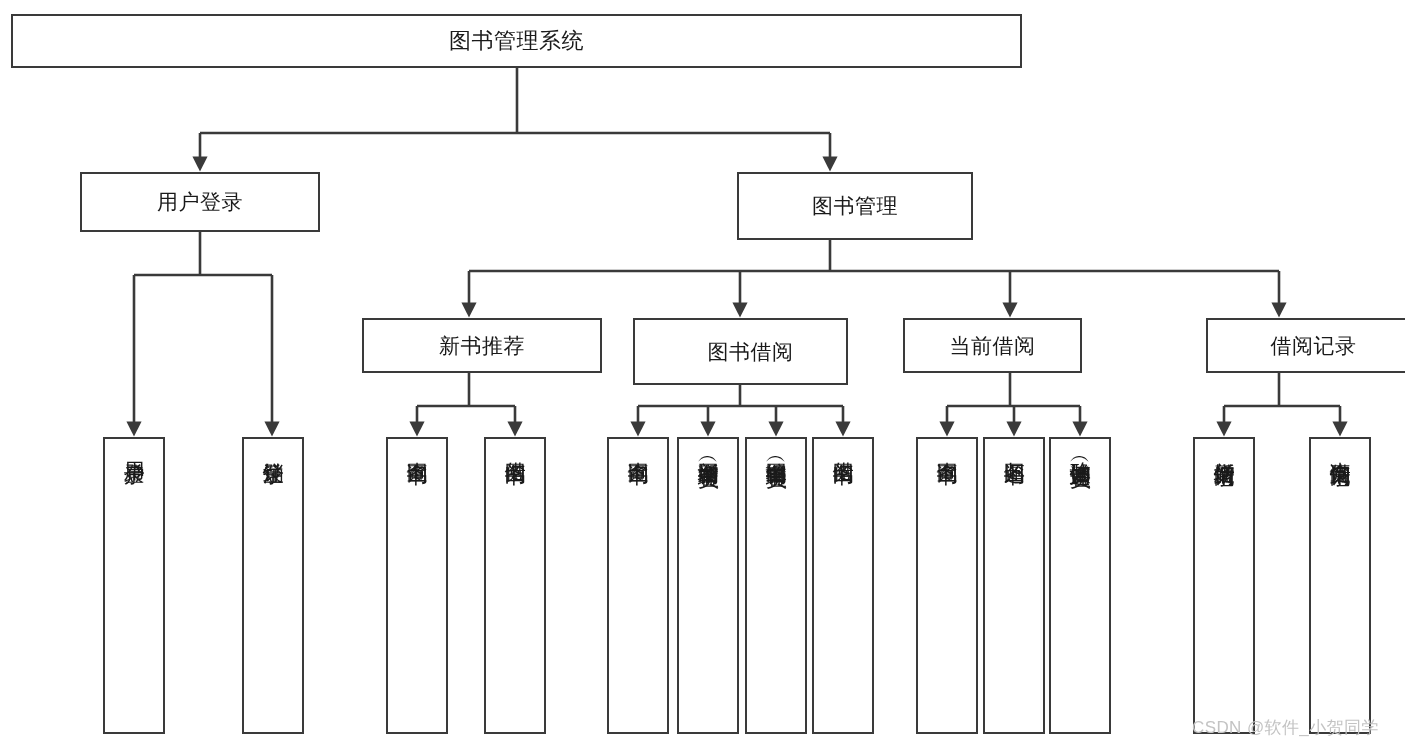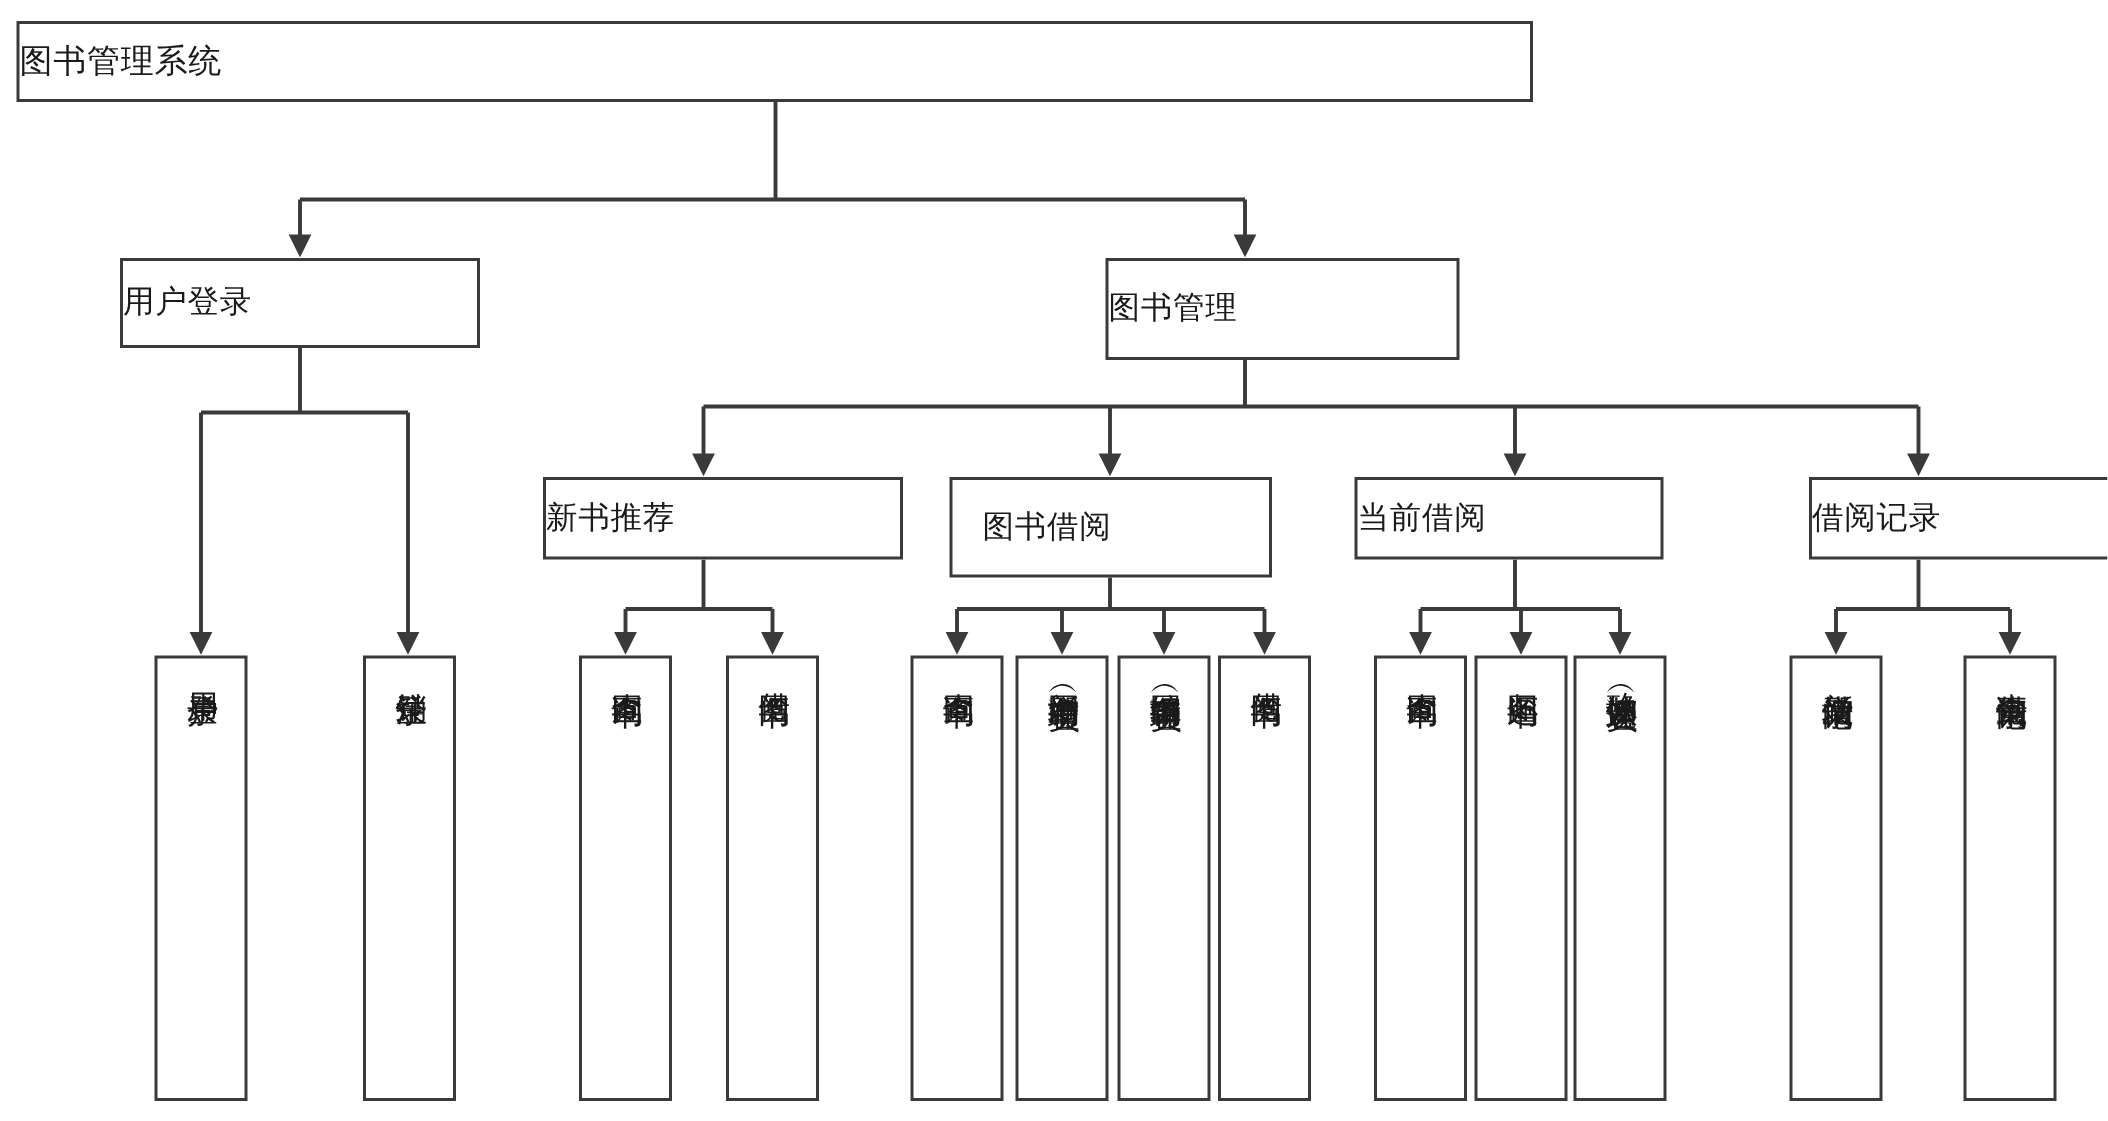--- a/index.html
+++ b/index.html
@@ -25,20 +25,21 @@
     height: 747px;
     pointer-events: none;
   }
   .node {
     position: absolute;
     box-sizing: border-box;
     background: #ffffff;
     border: 2px solid #3a3a3a;
     display: flex;
     align-items: center;
+    justify-content: center;
     color: #1a1a1a;
   }
   .node .label {
     display: block;
     text-align: center;
     line-height: 1.12;
     white-space: nowrap;
   }
   .node.horiz .label {
     font-size: 21px;
@@ -135,21 +136,21 @@
   <div class="node horiz" style="left:737px; top:172px; width:236px; height:68px;">
     <span class="label">图书管理</span>
   </div>
 
   <div class="node horiz" style="left:362px; top:318px; width:240px; height:55px;">
     <span class="label">新书推荐</span>
   </div>
   <div class="node horiz" style="left:633px; top:318px; width:215px; height:67px;padding-left:20px;">
     <span class="label">图书借阅</span>
   </div>
-  <div class="node horiz" style="left:903px; top:318px; width:206px; height:55px;">
+  <div class="node horiz" style="left:903px; top:318px; width:179px; height:55px;">
     <span class="label">当前借阅</span>
   </div>
   <div class="node horiz" style="left:1172px; top:318px; width:215px; height:55px;margin-left:34px;">
     <span class="label">借阅记录</span>
   </div>
 
   <div class="node vert" style="left:103px; top:437px; width:62px; height:297px;">
     <span class="label">用户登录</span>
   </div>
   <div class="node vert" style="left:242px; top:437px; width:62px; height:297px;">
@@ -182,14 +183,15 @@
   <div class="node vert" style="left:1049px; top:437px; width:62px; height:297px;">
     <span class="label">确认归还（管理员）</span>
   </div>
   <div class="node vert" style="left:1193px; top:437px; width:62px; height:297px;">
     <span class="label">新增借阅记录</span>
   </div>
   <div class="node vert" style="left:1309px; top:437px; width:62px; height:297px;">
     <span class="label">查询借阅记录</span>
   </div>
 
+  <div class="watermark" style="left:1192px; top:716px;">CSDN @软件_小贺同学</div>
 
 </div>
 
 </body></html>

